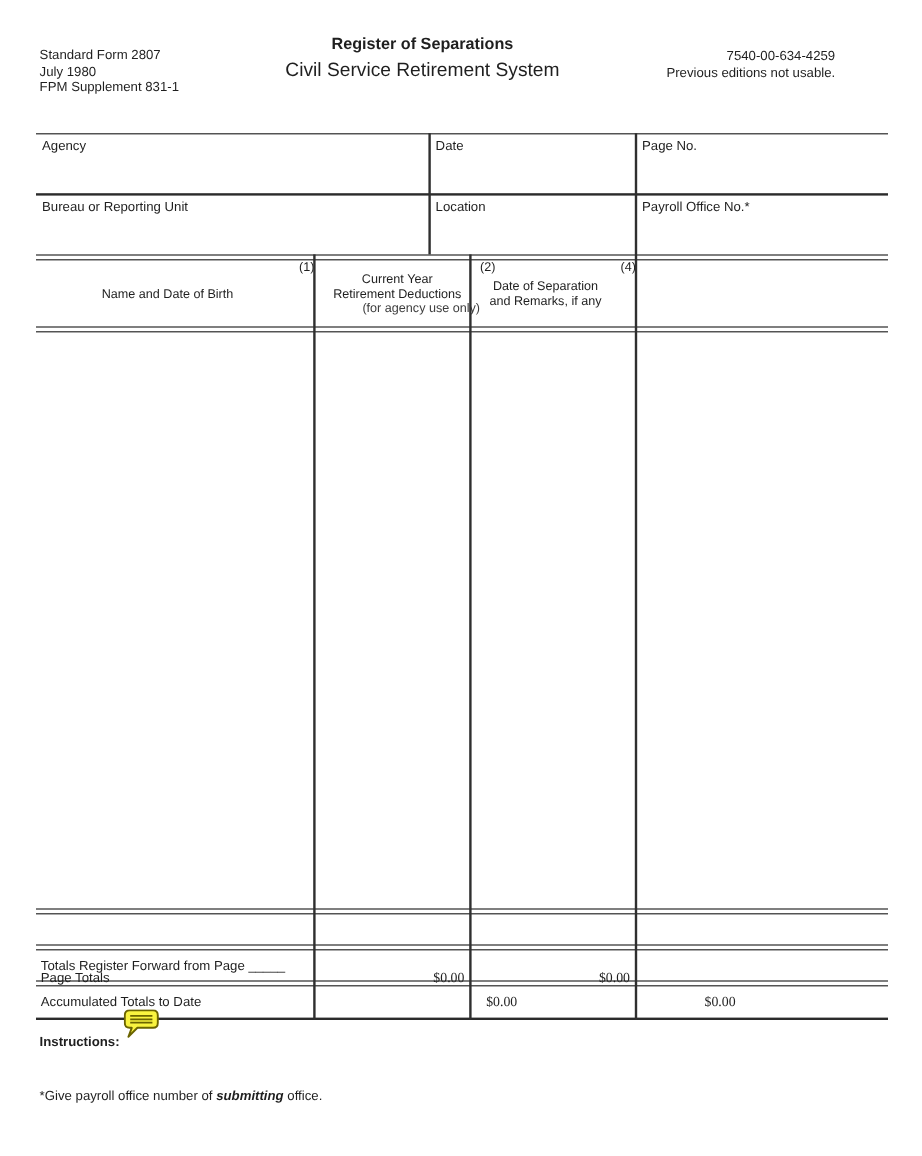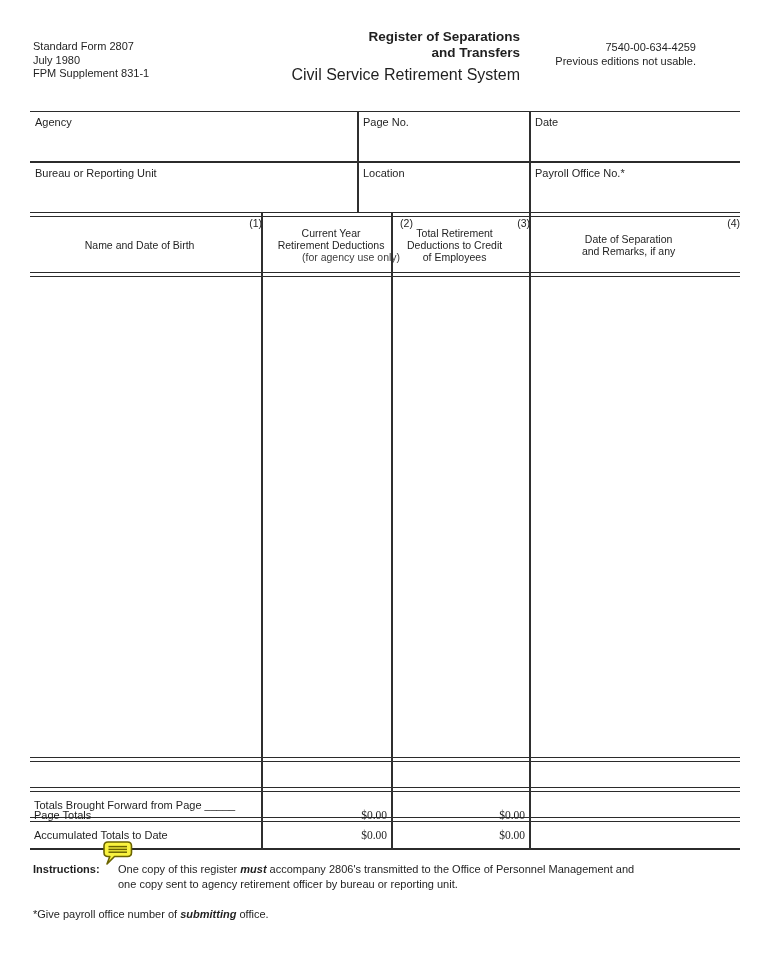--- a/index.html
+++ b/index.html
@@ -5,21 +5,21 @@
   html,body{margin:0;padding:0;}
   body{
     width:768px;height:963px;position:relative;overflow:hidden;
     background:#ffffff;color:#1f1f1f;
     font-family:"Liberation Sans", sans-serif;
   }
   .abs{position:absolute;}
 
   
   #meta-block{left:33px;top:40px;font-size:11px;line-height:13.5px;}
-  #title-block{left:252px;top:29px;width:268px;text-align:right;}
+  #title-block{left:218px;top:29px;width:268px;text-align:center;}
   .title-line{font-size:13.5px;font-weight:bold;line-height:16px;}
   .subtitle{font-size:16px;margin-top:5px;}
   #stock-block{right:72px;top:41px;text-align:right;font-size:11px;line-height:13.5px;}
 
   
   #info-grid{
     left:30px;top:111px;width:710px;
     border-top:1.5px solid #2b2b2b;
     display:grid;grid-template-columns:328px 172px 210px;grid-template-rows:51px 48px;
   }
@@ -58,57 +58,56 @@
   
   .trow{
     left:30px;width:710px;display:grid;
     grid-template-columns:232px 130px 138px 210px;align-items:center;
   }
   .tlabel{font-size:11px;padding-left:4px;}
   .tval{font-family:"Liberation Serif", serif;font-size:11.5px;text-align:right;
         padding-right:5px;box-sizing:border-box;}
 
   
-  #instructions{left:33px;top:862px;width:690px;display:flex;font-size:11px;line-height:15px;}
+  #instructions{left:33px;top:862px;width:690px;display:flex;font-size:11px;line-height:15px;align-items:center;}
   #instructions .ilabel{font-weight:bold;width:85px;flex:0 0 85px;}
   .emph{font-weight:bold;font-style:italic;}
   #footnote{left:33px;top:908px;font-size:11px;}
 
   
   #comment-icon{left:103px;top:841px;z-index:9;cursor:pointer;}
 </style>
 </head>
 <body>
 
 <div class="abs" id="meta-block">
   <div>Standard Form 2807</div>
   <div>July 1980</div>
   <div>FPM Supplement 831-1</div>
 </div>
 
 <div class="abs" id="title-block">
   <div class="title-line">Register of Separations</div>
-  <div class="title-line">and Transfers</div>
   <div class="subtitle">Civil Service Retirement System</div>
 </div>
 
 <div class="abs" id="stock-block">
   <div>7540-00-634-4259</div>
   <div>Previous editions not usable.</div>
 </div>
 
 <div class="abs" id="info-grid">
   <div class="info-cell r1">
     <span>Agency</span>
   </div>
   <div class="info-cell r1">
-    <span>Page No.</span>
+    <span>Date</span>
   </div>
   <div class="info-cell r1">
-    <span>Date</span>
+    <span>Page No.</span>
   </div>
   <div class="info-cell">
     <span>Bureau or Reporting Unit</span>
   </div>
   <div class="info-cell">
     <span>Location</span>
   </div>
   <div class="info-cell">
     <span>Payroll Office No.*</span>
   </div>
@@ -131,28 +130,20 @@
   <div class="hcell">
     <div class="htitle">
       <div>Current Year</div>
       <div>Retirement Deductions</div>
       <div class="hnote">(for agency use only)</div>
     </div>
     <div class="hnum">(2)</div>
   </div>
   <div class="hcell">
     <div class="htitle">
-      <div>Total Retirement</div>
-      <div>Deductions to Credit</div>
-      <div>of Employees</div>
-    </div>
-    <div class="hnum">(3)</div>
-  </div>
-  <div class="hcell">
-    <div class="htitle">
       <div>Date of Separation</div>
       <div>and Remarks, if any</div>
     </div>
     <div class="hnum">(4)</div>
   </div>
 </div>
 
 <div class="abs" id="body-grid">
   <div></div>
   <div></div>
@@ -160,47 +151,43 @@
   <div></div>
 </div>
 
 <div class="abs trow" style="top:802px;height:25px;">
   <div class="tlabel">Page Totals</div>
   <div class="tval">$0.00</div>
   <div class="tval">$0.00</div>
   <div class="tval"></div>
 </div>
 <div class="abs trow" style="top:792px;height:25px;">
-  <div class="tlabel">Totals Brought Forward from Page _____</div>
+  <div class="tlabel">Totals Register Forward from Page _____</div>
   <div class="tval"></div>
   <div class="tval"></div>
   <div class="tval"></div>
 </div>
-<div class="abs trow" style="top:822px;height:26px;">
+<div class="abs trow" style="top:822px;height:26px;gap:44px;">
   <div class="tlabel">Accumulated Totals to Date</div>
   <div class="tval">$0.00</div>
   <div class="tval">$0.00</div>
   <div class="tval"></div>
 </div>
 
 <div class="abs vline" style="left:261px;top:212px;height:638px;"></div>
 <div class="abs vline" style="left:391px;top:212px;height:638px;"></div>
 <div class="abs vline" style="left:529px;top:111px;height:739px;"></div>
 <div class="abs vline" style="left:357px;top:111px;height:101px;"></div>
 
 <svg class="abs" id="comment-icon" width="30" height="25" viewBox="0 0 30 25">
   <path d="M5,1 L24.5,1 Q28.5,1 28.5,5 L28.5,11.5 Q28.5,15.5 24.5,15.5 L11.5,15.5 L4,23 L6.8,15.5 L5,15.5 Q1,15.5 1,11.5 L1,5 Q1,1 5,1 Z" stroke="#6b6400" stroke-width="1.6" stroke-linejoin="round" fill="#F9F33F"></path>
   <line x1="5.5" y1="5.6" x2="24" y2="5.6" stroke="#6b6400" stroke-width="1.5"></line>
   <line x1="5.5" y1="8.4" x2="24" y2="8.4" stroke="#6b6400" stroke-width="1.5"></line>
   <line x1="5.5" y1="11.2" x2="24" y2="11.2" stroke="#6b6400" stroke-width="1.5"></line>
 </svg>
 
 <div class="abs" id="instructions">
   <div class="ilabel">Instructions:</div>
-  <div>
-    <div><span>One copy of this register </span><span class="emph">must</span><span> accompany 2806's transmitted to the Office of Personnel Management and</span></div>
-    <div>one copy sent to agency retirement officer by bureau or reporting unit.</div>
-  </div>
 </div>
 
 <div class="abs" id="footnote">
   <span>*Give payroll office number of </span><span class="emph">submitting</span><span> office.</span>
 </div>
 
 </body></html>

